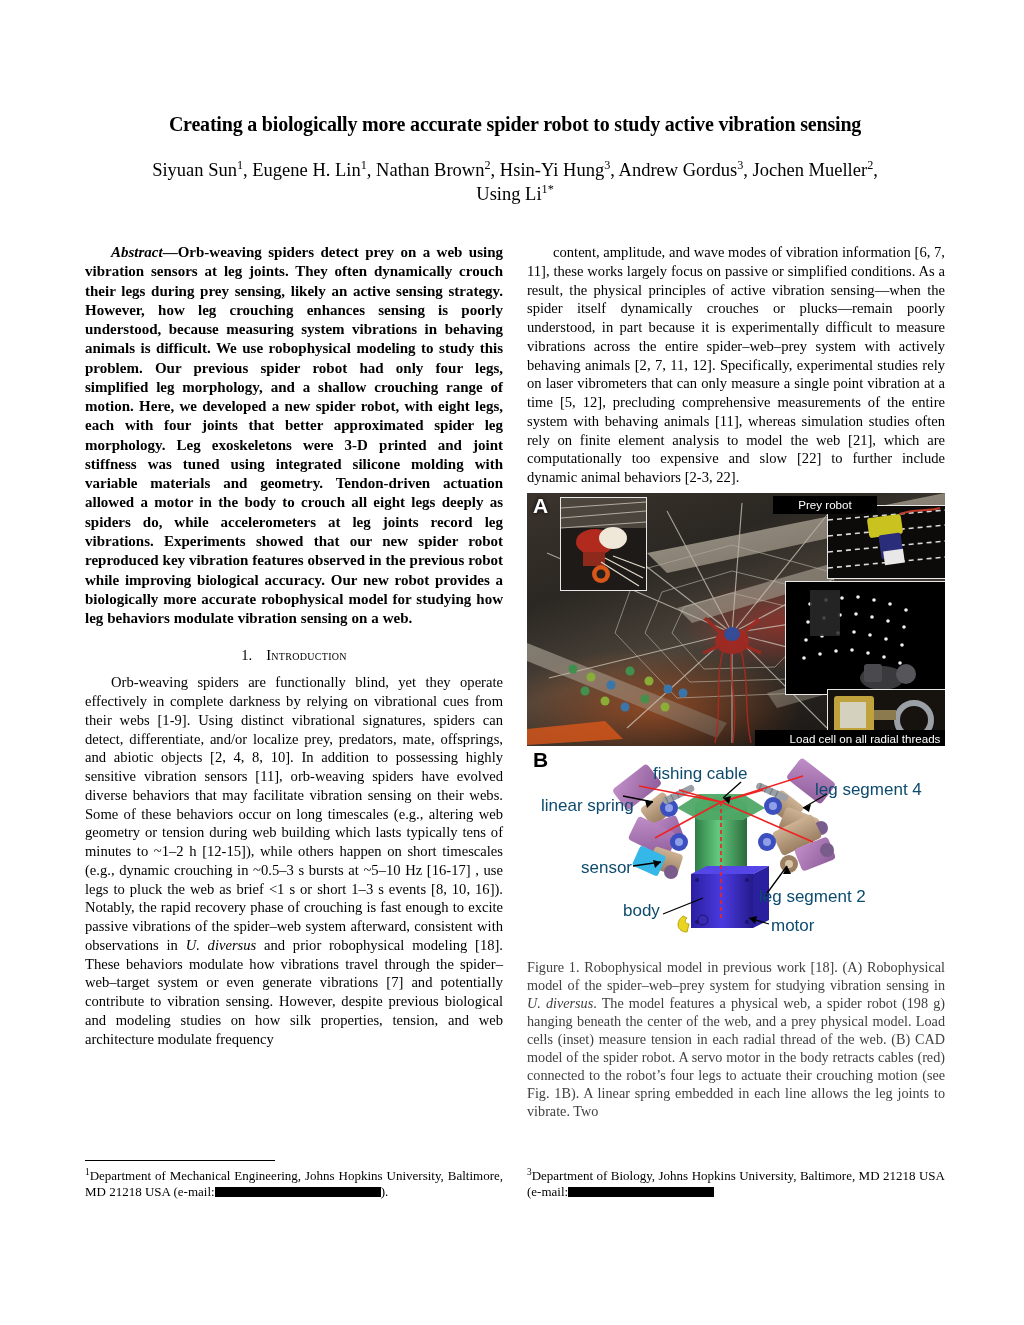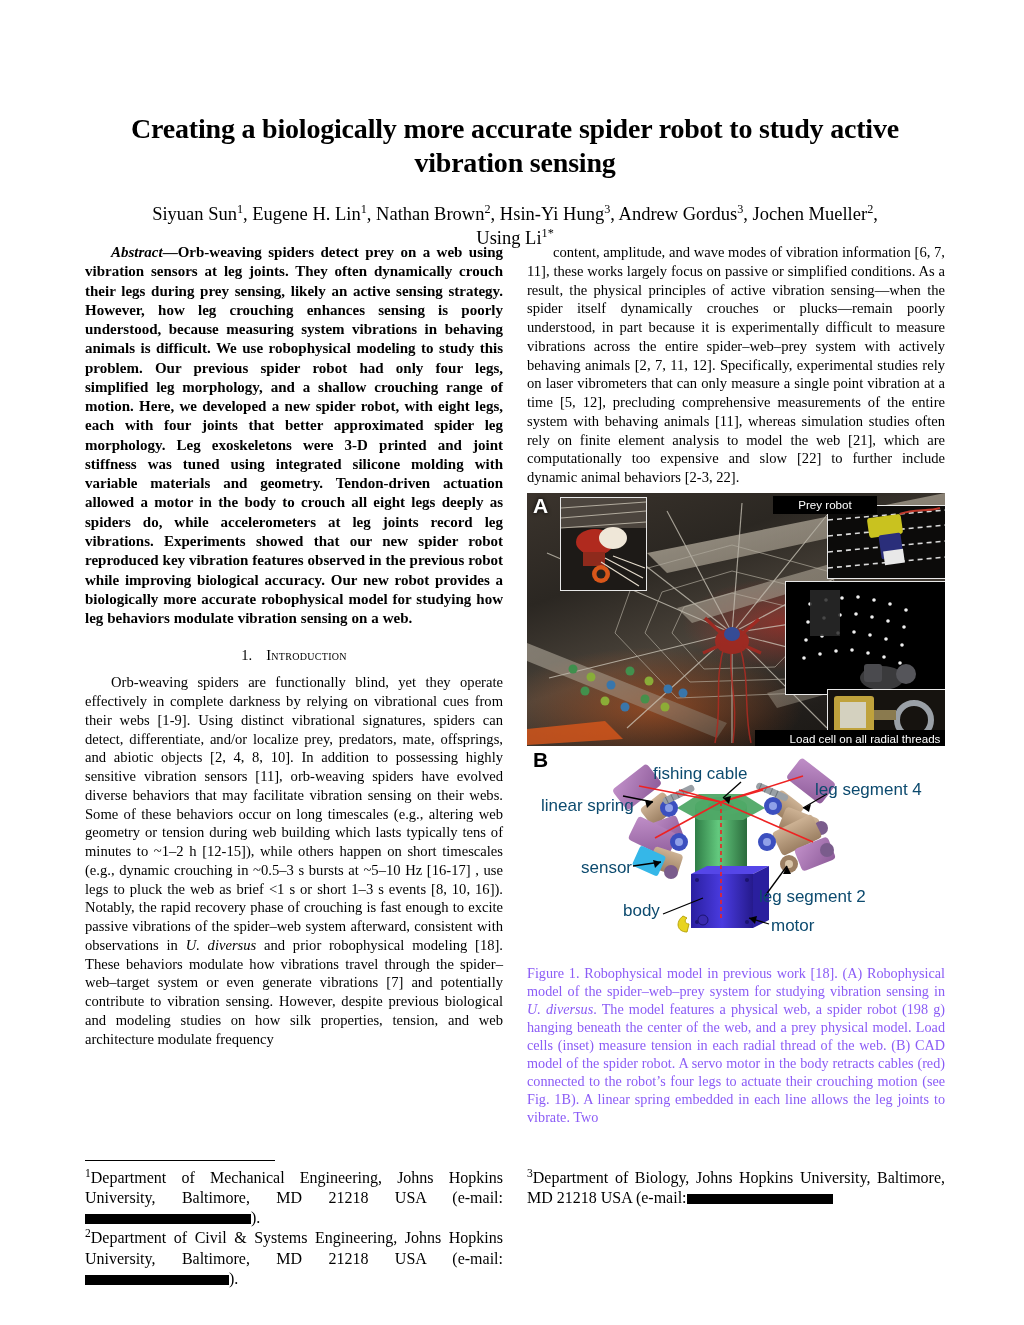--- a/index.html
+++ b/index.html
@@ -6,21 +6,21 @@
   body{font-family:"Liberation Serif", serif;}
   .page{
     width:1024px;height:1325px;background:#ffffff;position:relative;
     margin:0 auto;overflow:hidden;box-sizing:border-box;
   }
   .sheet{position:absolute;left:85px;top:0;width:860px;height:1325px;}
 
   
   .title{
     font-family:"Liberation Serif", serif;
-    font-weight:bold;font-size:28px;line-height:1.22;
+    font-weight:bold;font-size:20px;line-height:1.22;
     text-align:center;margin:0;padding:112px 35px 0 35px;
     letter-spacing:-0.2px;color:#000;
   }
   .authors{
     text-align:center;font-size:18.5px;line-height:1.30;
     padding:22px 15px 0 15px;color:#000;
   }
   .authors sup{font-size:0.66em;vertical-align:super;line-height:0;}
 
   
@@ -83,30 +83,30 @@
   .cad-label{
     position:absolute;font-family:Liberation Sans, sans-serif;
     font-size:17px;color:#0c4a6e;white-space:nowrap;
   }
   .cad-b{
     position:absolute;font-family:"Liberation Sans",sans-serif;
     font-weight:bold;font-size:21px;color:#000;
   }
   .fig-cap{
     font-size:14.2px;line-height:1.27;text-align:justify;
-    text-justify:inter-word;margin-top:18px;color:#8b5cf6;
+    text-justify:inter-word;margin-top:12px;color:#404040;
   }
   .fig-cap i{font-style:italic;}
 
   
   .foot-rule{
     position:absolute;left:0;top:1160px;width:190px;height:1px;background:#000;
   }
   .footnotes{position:absolute;left:0;top:1168px;width:860px;}
-  .fn-col{position:absolute;top:0;width:418px;font-size:16px;
+  .fn-col{position:absolute;top:0;width:418px;font-size:13px;
     line-height:1.26;text-align:justify;color:#000;}
   .fn-left{left:0;}
   .fn-right{left:442px;}
   .fn-col sup{font-size:0.72em;vertical-align:super;line-height:0;}
   .redact{display:inline-block;background:#000;height:10px;vertical-align:-1px;}
 </style>
 </head>
 <body>
 
 <div class="page">
@@ -454,21 +454,20 @@
        <p class="fig-cap"><span>Figure 1. Robophysical model in previous work [18]. (A) Robophysical model of the spider–web–prey system for studying vibration sensing in </span><i>U. diversus</i><span>. The model features a physical web, a spider robot (198 g) hanging beneath the center of the web, and a prey physical model. Load cells (inset) measure tension in each radial thread of the web. (B) CAD model of the spider robot. A servo motor in the body retracts cables (red) connected to the robot’s four legs to actuate their crouching motion (see Fig. 1B). A linear spring embedded in each line allows the leg joints to vibrate. Two</span></p>
      </div>
 
    </div>
   </div>
 
   <div class="foot-rule"></div>
   <div class="footnotes">
     <div class="fn-col fn-left">
       <p><sup>1</sup><span>Department of Mechanical Engineering, Johns Hopkins University, Baltimore, MD 21218 USA (e-mail:</span><span class="redact" style="width:166px;"></span><span>).</span></p>
-      <p><sup>2</sup><span>Department of Civil &amp; Systems Engineering, Johns Hopkins University, Baltimore, MD 21218 USA (e-mail:</span><span class="redact" style="width:144px;"></span><span>).</span></p>
     </div>
     <div class="fn-col fn-right">
       <p><sup>3</sup><span>Department of Biology, Johns Hopkins University, Baltimore, MD 21218 USA (e-mail:</span><span class="redact" style="width:146px;"></span></p>
     </div>
   </div>
 
  </div>
 </div>
 
 </body></html>

